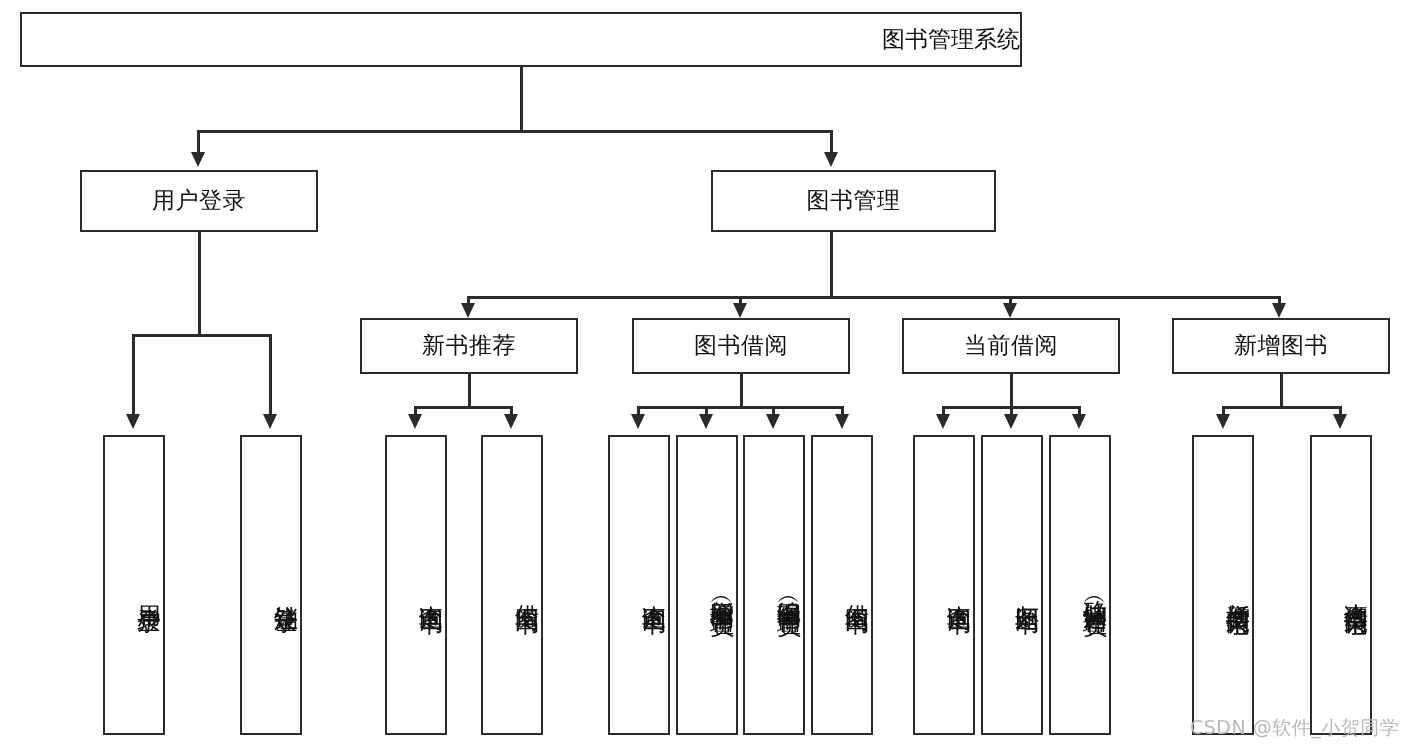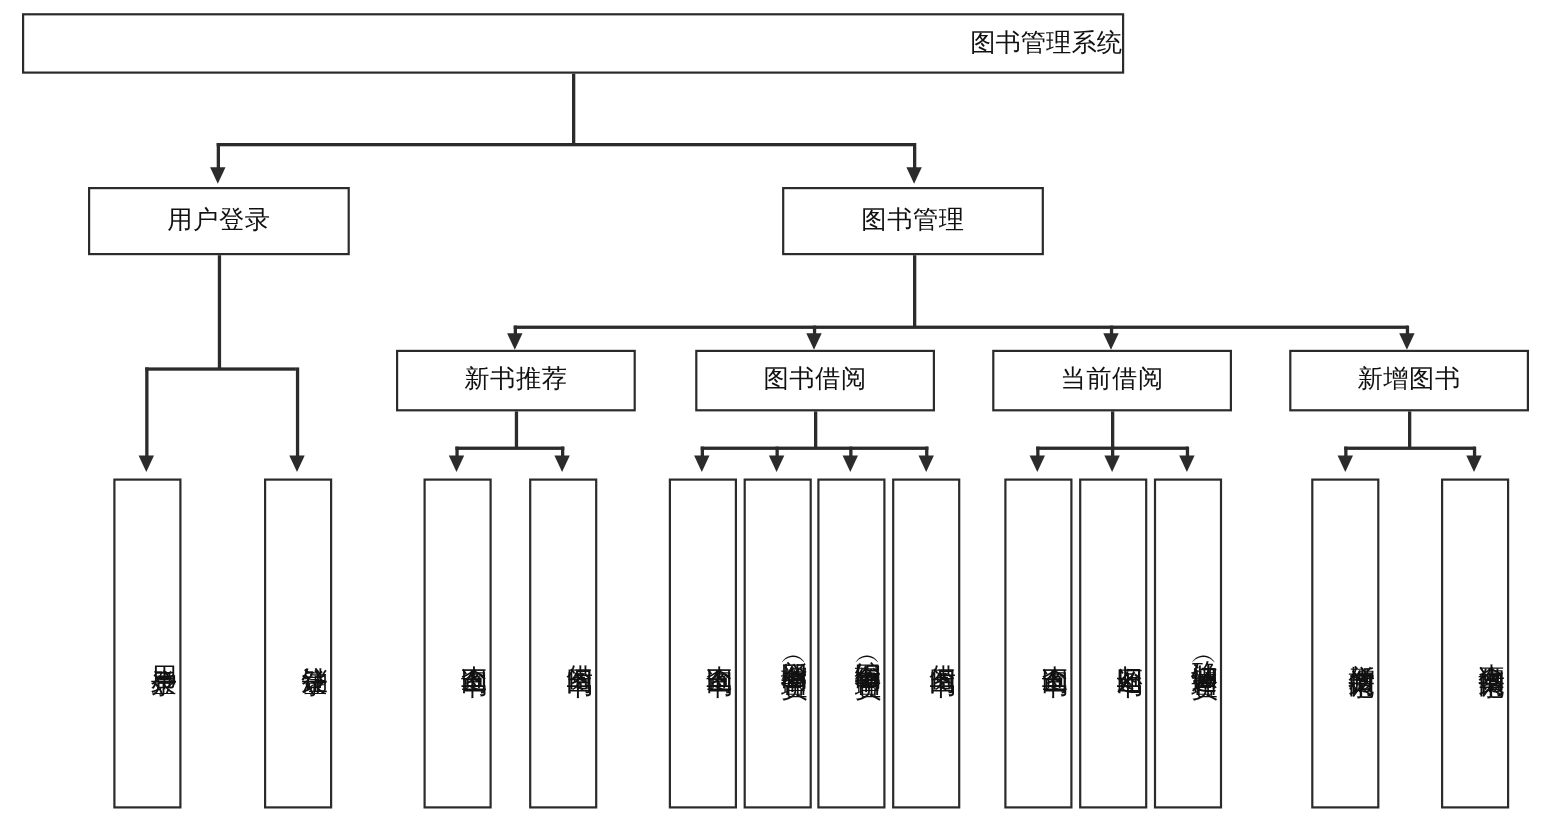--- a/index.html
+++ b/index.html
@@ -88,21 +88,21 @@
   <div class="edge edge-v" style="left:197px; top:130px; width:2.5px; height:25px;"></div>
   <div class="arrow" style="left:191px; top:152px;"></div>
 
   <div class="edge edge-v" style="left:830px; top:130px; width:2.5px; height:25px;"></div>
   <div class="arrow" style="left:824px; top:152px;"></div>
 
   <div class="node node-h" style="left:80px; top:170px; width:238px; height:62px;">
     <span>用户登录</span>
   </div>
 
-  <div class="node node-h" style="left:711px; top:170px; width:238px; height:62px;">
+  <div class="node node-h" style="left:711px; top:170px; width:285px; height:62px;">
     <span>图书管理</span>
   </div>
 
   <div class="edge edge-v" style="left:198px; top:232px; width:2.5px; height:103px;"></div>
   <div class="edge edge-h" style="left:132px; top:334px; width:137px; height:2.5px;"></div>
   <div class="edge edge-v" style="left:132px; top:334px; width:2.5px; height:82px;"></div>
   <div class="arrow" style="left:126px; top:414px;"></div>
   <div class="edge edge-v" style="left:269px; top:334px; width:2.5px; height:82px;"></div>
   <div class="arrow" style="left:263px; top:414px;"></div>
 
@@ -205,14 +205,15 @@
   <div class="edge edge-v" style="left:1339px; top:406px; width:2.5px; height:12px;"></div>
   <div class="arrow" style="left:1333px; top:414px;"></div>
 
   <div class="node node-v" style="left:1192px; top:435px; width:62px; height:300px;">
     <span>新增借阅记录</span>
   </div>
   <div class="node node-v" style="left:1310px; top:435px; width:62px; height:300px;">
     <span>查询借阅记录</span>
   </div>
 
+  <div class="watermark" style="left:1190px; top:715px;">CSDN @软件_小贺同学</div>
 
 </div>
 
 </body></html>

